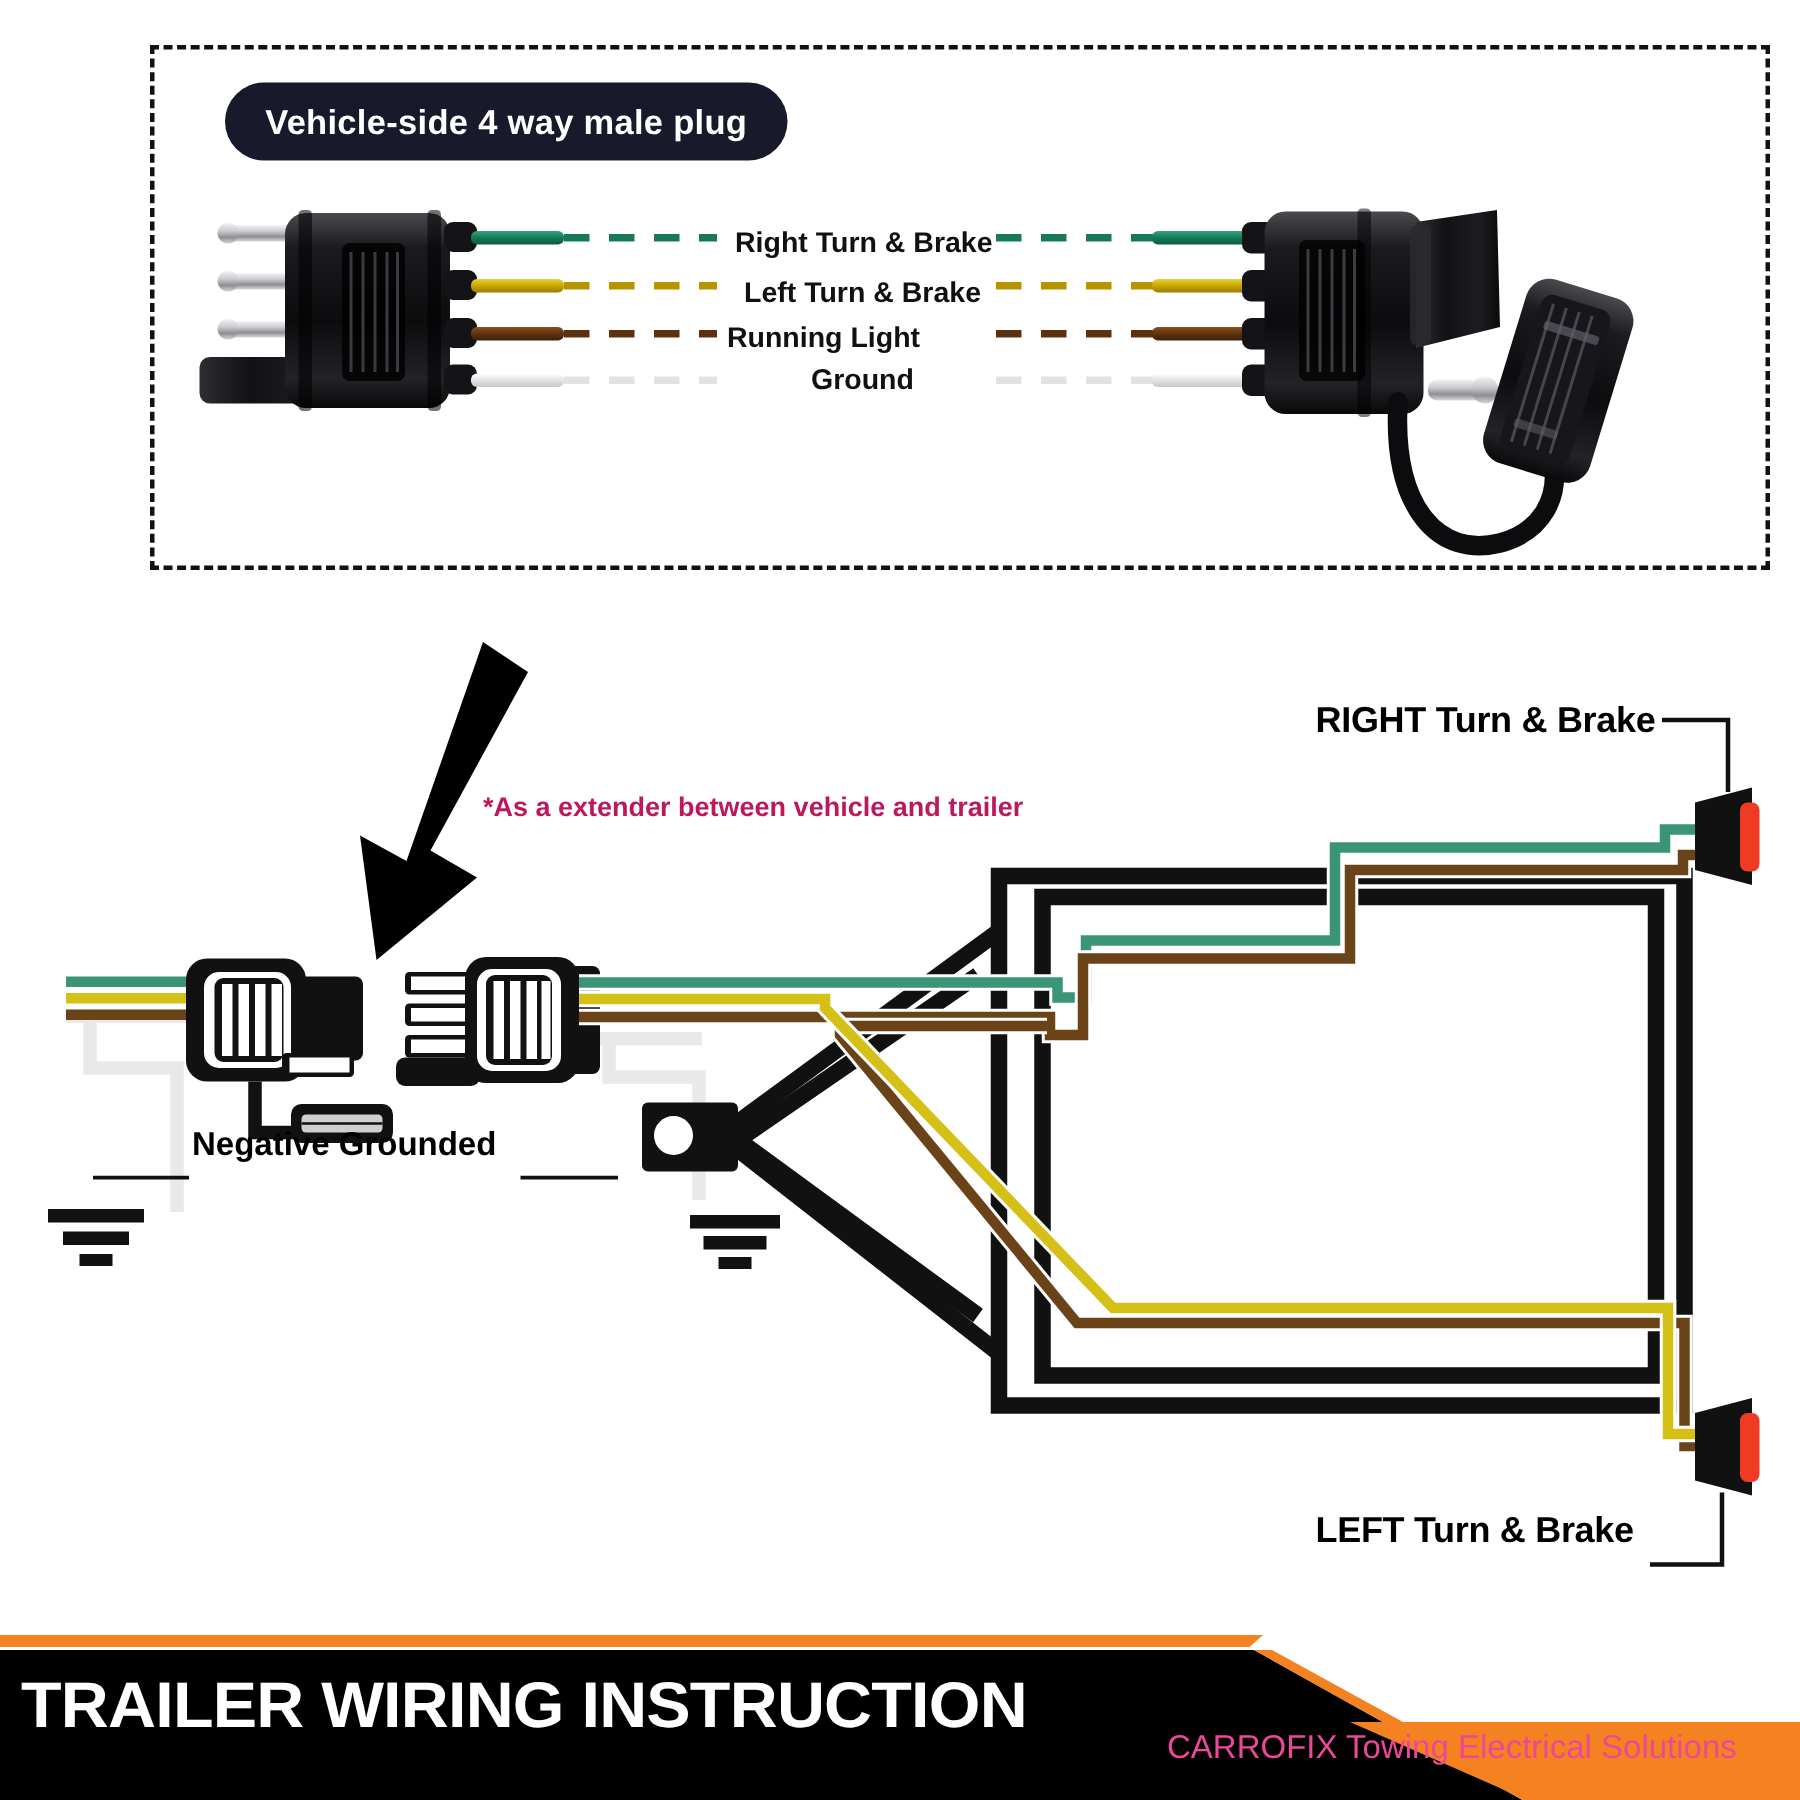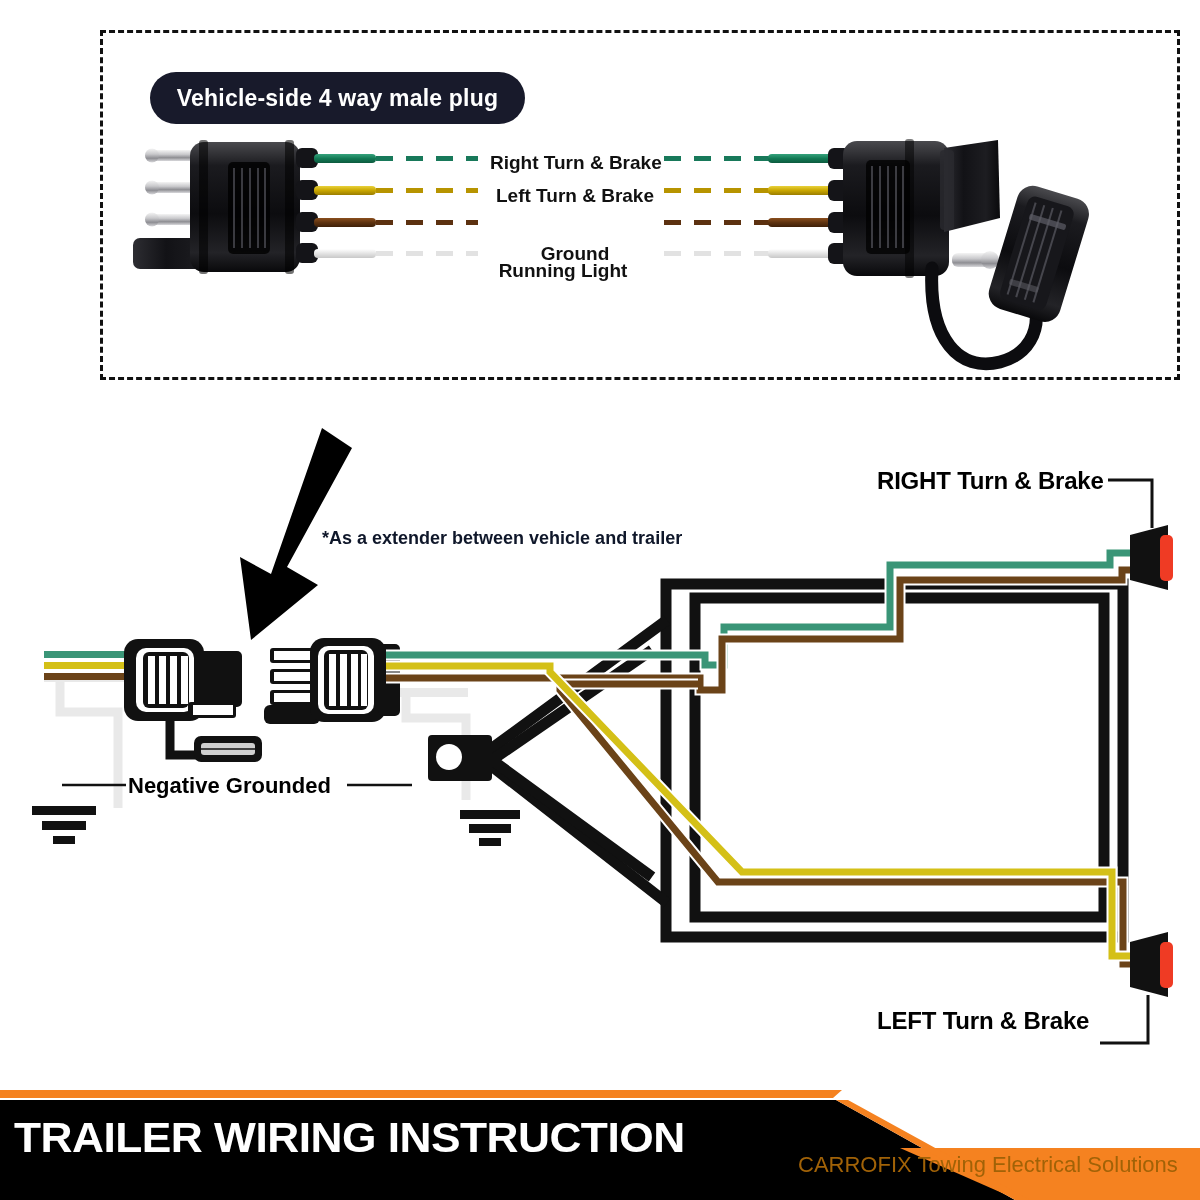--- a/index.html
+++ b/index.html
@@ -16,68 +16,68 @@
   .dash-box{
     position:absolute;left:100px;top:30px;width:1080px;height:350px;
     border:3px dashed #111;box-sizing:border-box;
   }
   .pill{
     position:absolute;background:#181a2b;color:#fff;border-radius:30px;
     display:flex;align-items:center;justify-content:center;
     font-weight:bold;letter-spacing:.2px;white-space:nowrap;
     font-size:23px;
   }
-  #pill-male{left:150px;top:55px;width:375px;height:52px;margin-top:17px;}
+  #pill-male{left:150px;top:55px;width:375px;height:52px;}
   #pill-female{left:632px;top:55px;width:370px;height:52px;}
 
   .wirelabel{
     position:absolute;color:#111;font-weight:bold;font-size:19px;
     text-align:center;white-space:nowrap;
   }
 
   .rlabel{
     position:absolute;color:#000;font-weight:bold;font-size:24px;
     line-height:1.12;white-space:nowrap;letter-spacing:-.2px;
   }
   #label-right{left:877px;top:468px;}
   #label-left{left:877px;top:1008px;}
 
   #note-extender{
-    position:absolute;left:322px;top:528px;color:#0f172a;
+    position:absolute;left:322px;top:528px;color:#be185d;
     font-weight:bold;font-size:18px;white-space:nowrap;
   }
   #label-negground{
-    position:absolute;left:128px;top:773px;color:#000;
+    position:absolute;left:128px;top:750px;color:#000;
     font-weight:bold;font-size:22px;white-space:nowrap;
   }
 
   
   #banner{position:absolute;left:0;top:1090px;width:1200px;height:110px;}
   #banner-title{
     position:absolute;left:14px;top:1113px;color:#fff;
     font-weight:bold;font-size:43px;letter-spacing:-.5px;
     white-space:nowrap;transform:scaleX(1.03);transform-origin:left center;
   }
   #banner-sub{
-    position:absolute;left:778px;top:1152px;color:#a16207;
-    font-size:22px;white-space:nowrap;margin-left:20px;
+    position:absolute;left:778px;top:1152px;color:#ec4899;
+    font-size:22px;white-space:nowrap;
   }
 </style>
 </head>
 <body>
 
 <div id="stage">
 
   <div class="dash-box"></div>
 
   <div class="pill" id="pill-male">Vehicle-side 4 way male plug</div>
 
   <div class="wirelabel" style="left:490px;top:152px;width:170px;">Right Turn &amp; Brake</div>
   <div class="wirelabel" style="left:490px;top:185px;width:170px;">Left Turn &amp; Brake</div>
-  <div class="wirelabel" style="left:478px;top:215px;width:170px;margin-top:45px;">Running Light</div>
+  <div class="wirelabel" style="left:464px;top:215px;width:170px;">Running Light</div>
   <div class="wirelabel" style="left:490px;top:243px;width:170px;">Ground</div>
 
   <svg class="layer" viewBox="0 0 1200 1200">
     <defs>
       <linearGradient id="plasticV" x1="0" y1="0" x2="0" y2="1">
         <stop offset="0" stop-color="#4a4a4e"></stop>
         <stop offset="0.18" stop-color="#1b1b1f"></stop>
         <stop offset="0.55" stop-color="#0c0c0f"></stop>
         <stop offset="0.85" stop-color="#232327"></stop>
         <stop offset="1" stop-color="#09090b"></stop>

